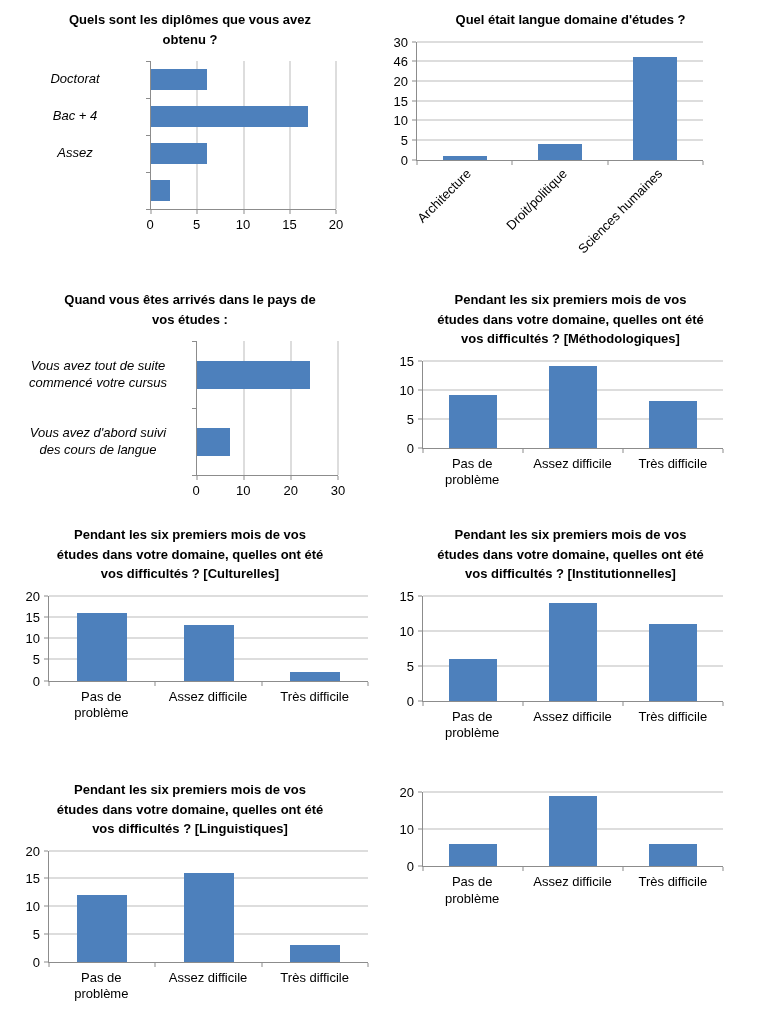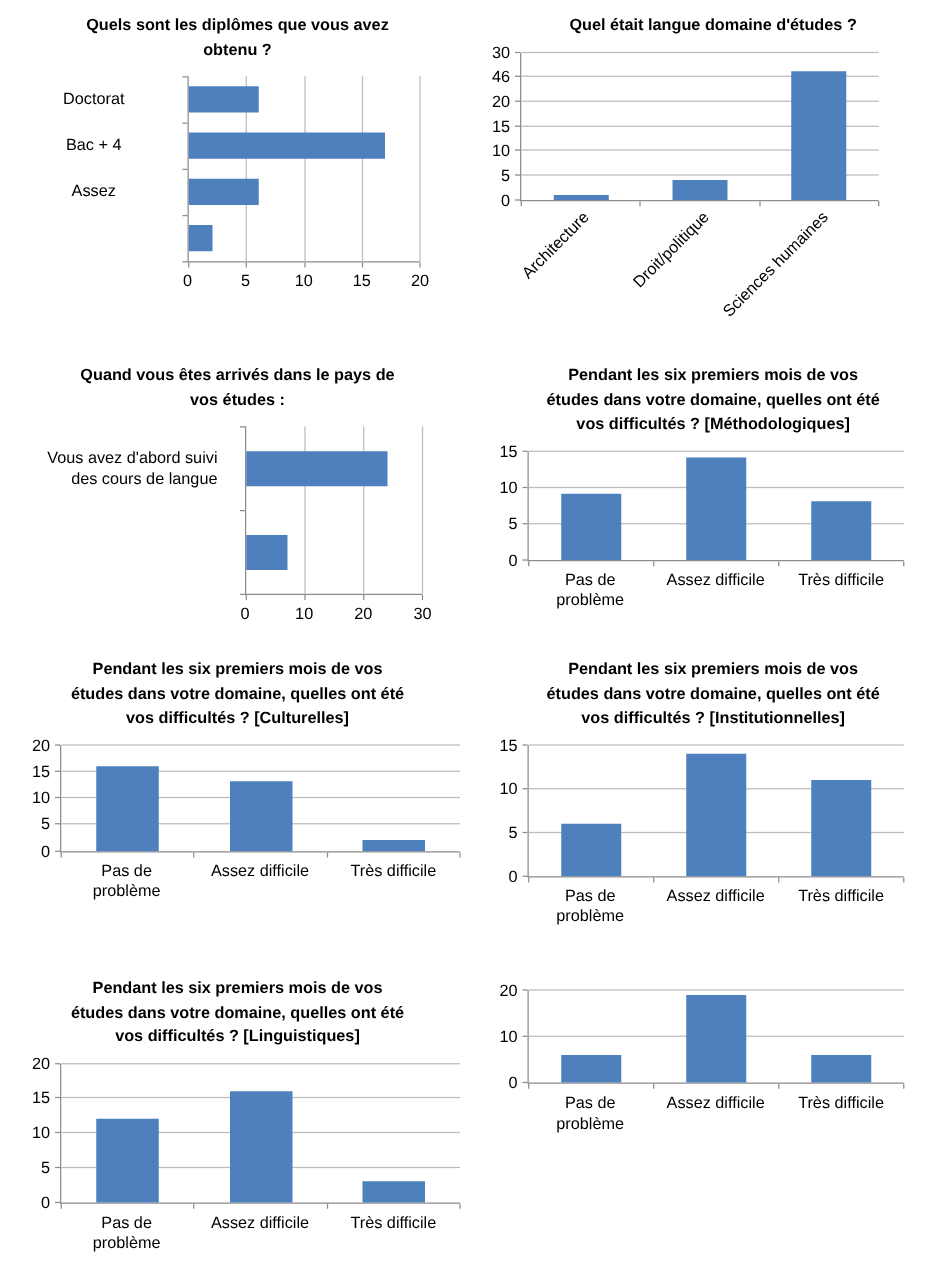--- a/index.html
+++ b/index.html
@@ -34,21 +34,21 @@
   .vbar{position:absolute;bottom:0;width:var(--barw,48px);transform:translateX(-50%);}
   .xlabels{display:flex;margin-left:var(--ylw);padding-top:7px;font-size:13px;line-height:1.3;}
   .xlabel{flex:1;display:flex;justify-content:center;}
   .xlabel span{display:block;max-width:96px;text-align:center;}
   .xrot{position:relative;height:115px;margin-left:var(--ylw);font-size:13px;}
   .rotlabel{position:absolute;top:5px;white-space:nowrap;transform:rotate(-45deg);transform-origin:100% 0;}
 
   
   .hrow{display:flex;align-items:flex-start;}
   .cats{width:var(--catw);flex:none;display:flex;flex-direction:column;font-size:13px;line-height:1.3;}
-  .cat{display:flex;align-items:center;justify-content:center;text-align:right;}
+  .cat{display:flex;align-items:center;justify-content:center;text-align:center;font-style:italic;}
   .cat span{display:block;max-width:var(--catmax,170px);}
   .hplot{position:relative;flex:1;border-left:1px solid #8C8C8C;border-bottom:1px solid #8C8C8C;}
   .vgrid{position:absolute;top:0;bottom:0;width:1px;background:#BCBCBC;transform:translateX(-50%);}
   .xtickmark{position:absolute;bottom:-5px;width:1px;height:4px;background:#8C8C8C;transform:translateX(-50%);}
   .rowtick{position:absolute;left:-5px;width:4px;height:1px;background:#8C8C8C;}
   .hbar{position:absolute;left:0;}
   .hxticks{position:relative;height:18px;margin-left:var(--catw);margin-top:7px;font-size:13px;}
   .hxticklabel{position:absolute;transform:translateX(-50%);}
 </style>
 </head>
@@ -145,20 +145,23 @@
         </div>
       </div>
   </section>
 
   <section class="cell c2">
     <h3 class="title t2">Quand vous êtes arrivés dans le pays de vos études :</h3>
     <div class="chart">
         <div class="hrow">
           <div class="cats">
             <div class="cat" style="height: 67px;">
+              <span>Vous avez tout de suite commencé votre cursus</span>
+            </div>
+            <div class="cat" style="height: 67px;">
               <span>Vous avez d'abord suivi des cours de langue</span>
             </div>
           </div>
           <div class="plot hplot" style="height: 134px;">
             <div class="xtickmark" style="left: 0%; background: rgb(140, 140, 140);"></div>
             <div class="vgrid" style="left: 33.3333%; background: rgb(188, 188, 188);"></div>
             <div class="xtickmark" style="left: 33.3333%; background: rgb(140, 140, 140);"></div>
             <div class="vgrid" style="left: 66.6667%; background: rgb(188, 188, 188);"></div>
             <div class="xtickmark" style="left: 66.6667%; background: rgb(140, 140, 140);"></div>
             <div class="vgrid" style="left: 100%; background: rgb(188, 188, 188);"></div>

